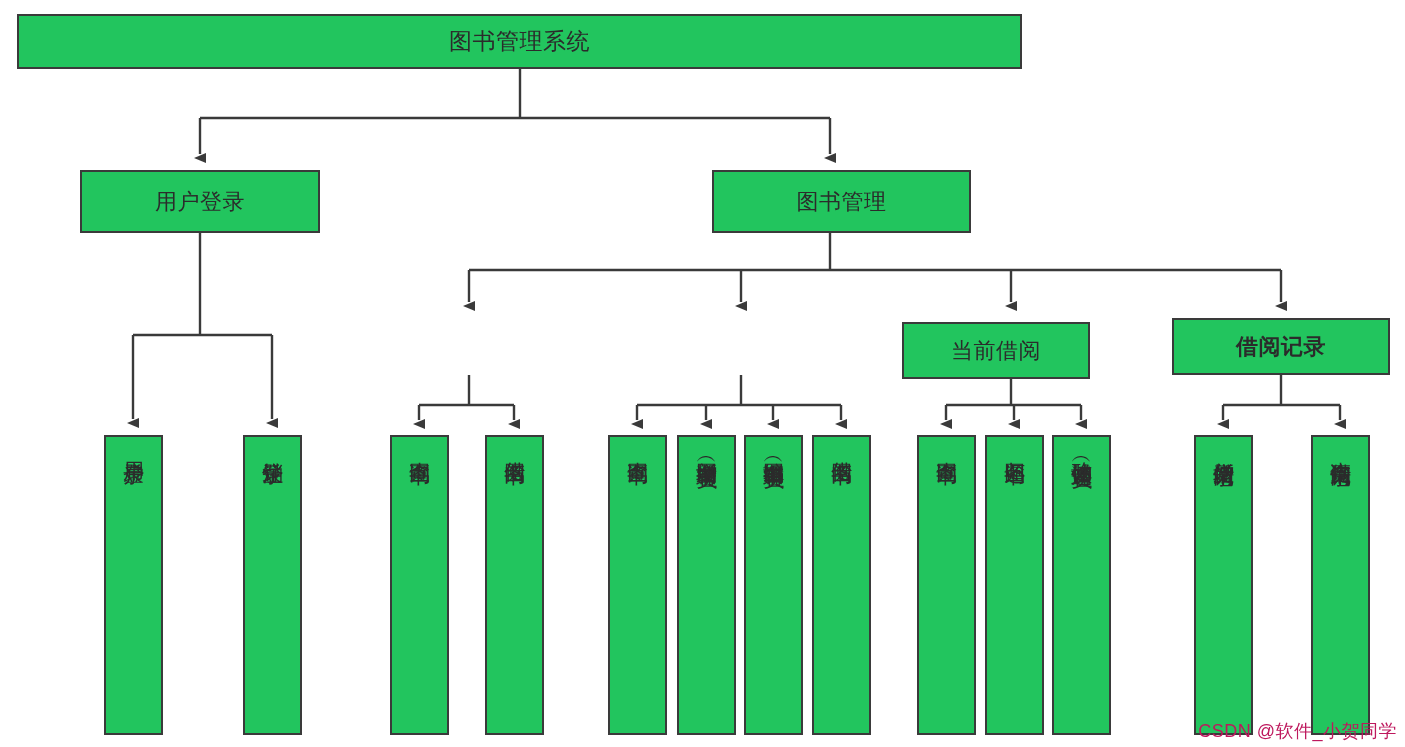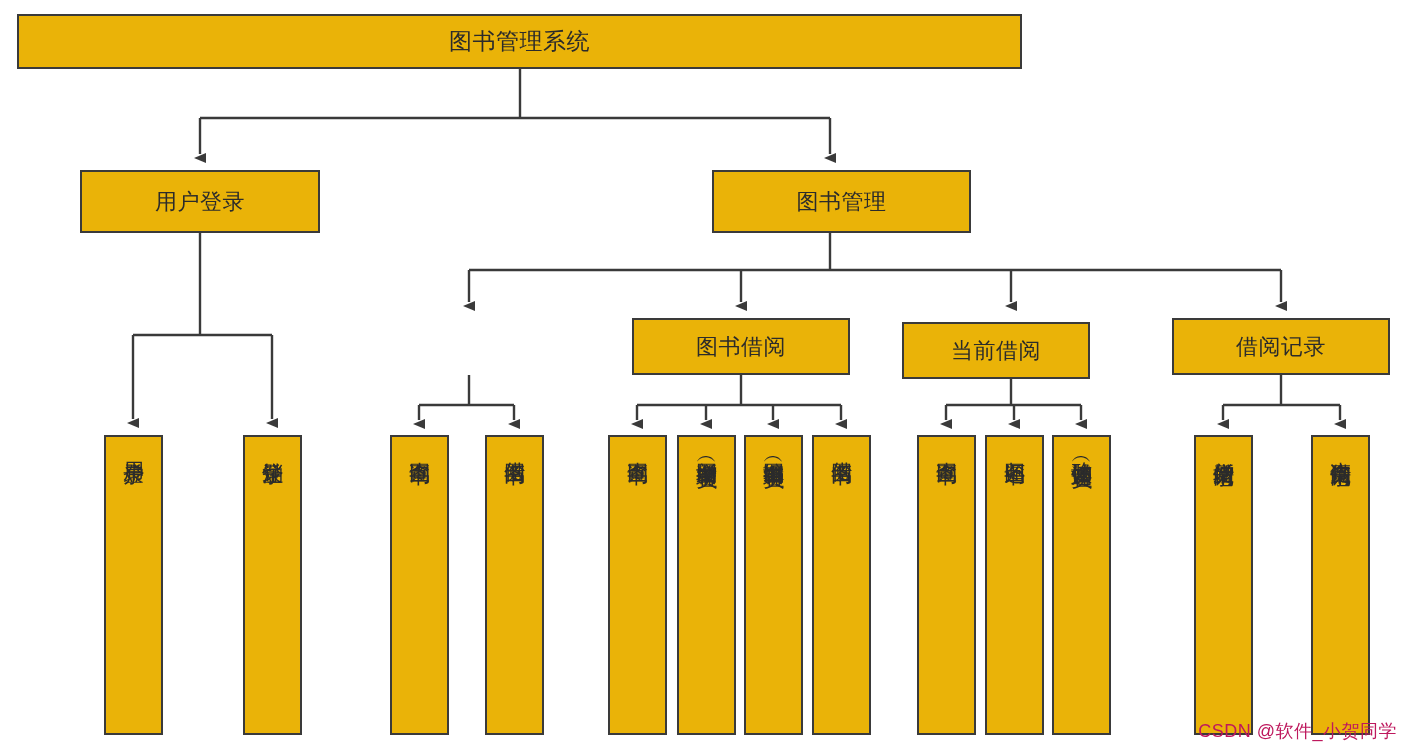--- a/index.html
+++ b/index.html
@@ -22,21 +22,21 @@
     left: 0;
     top: 0;
     width: 1405px;
     height: 747px;
     pointer-events: none;
   }
   .node {
     position: absolute;
     box-sizing: border-box;
     border: 2px solid #3a3a3a;
-    background: #eab308;
+    background: #22c55e;
     display: flex;
     align-items: center;
     justify-content: center;
     color: #2b2b2b;
   }
   .node-label {
     display: block;
     text-align: center;
     line-height: 1.18;
     white-space: nowrap;
@@ -130,27 +130,24 @@
     <span class="node-label">图书管理系统</span>
   </div>
 
   <div class="node horizontal" style="left:80px; top:170px; width:240px; height:63px;">
     <span class="node-label">用户登录</span>
   </div>
   <div class="node horizontal" style="left:712px; top:170px; width:259px; height:63px;">
     <span class="node-label">图书管理</span>
   </div>
 
-  <div class="node horizontal" style="left:632px; top:318px; width:218px; height:57px;">
-    <span class="node-label">图书借阅</span>
-  </div>
   <div class="node horizontal" style="left:902px; top:322px; width:188px; height:57px;">
     <span class="node-label">当前借阅</span>
   </div>
-  <div class="node horizontal" style="left:1172px; top:318px; width:218px; height:57px;">
+  <div class="node horizontal" style="left:1172px; top:318px; width:218px; height:57px;font-weight:bold;">
     <span class="node-label">借阅记录</span>
   </div>
 
   <div class="node vertical" style="left:104px; top:435px; width:59px; height:300px;">
     <span class="node-label">用户登录</span>
   </div>
   <div class="node vertical" style="left:243px; top:435px; width:59px; height:300px;">
     <span class="node-label">注销登录</span>
   </div>
 

